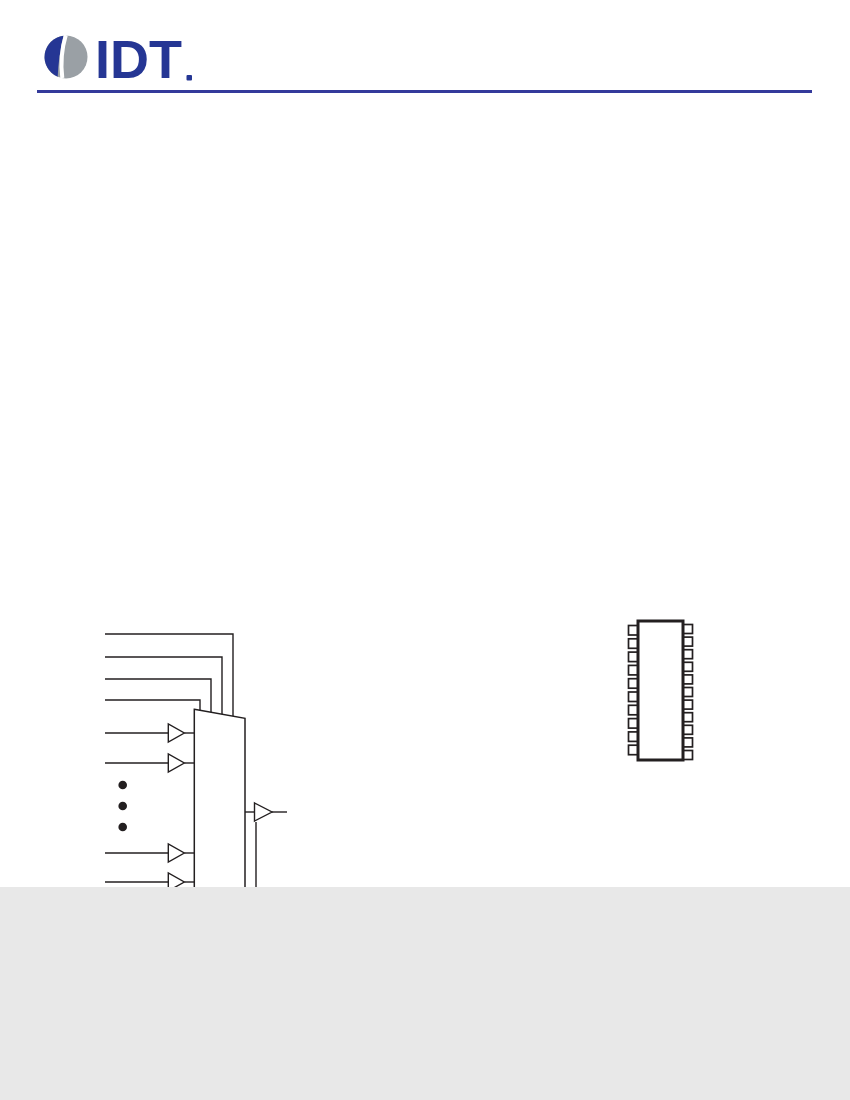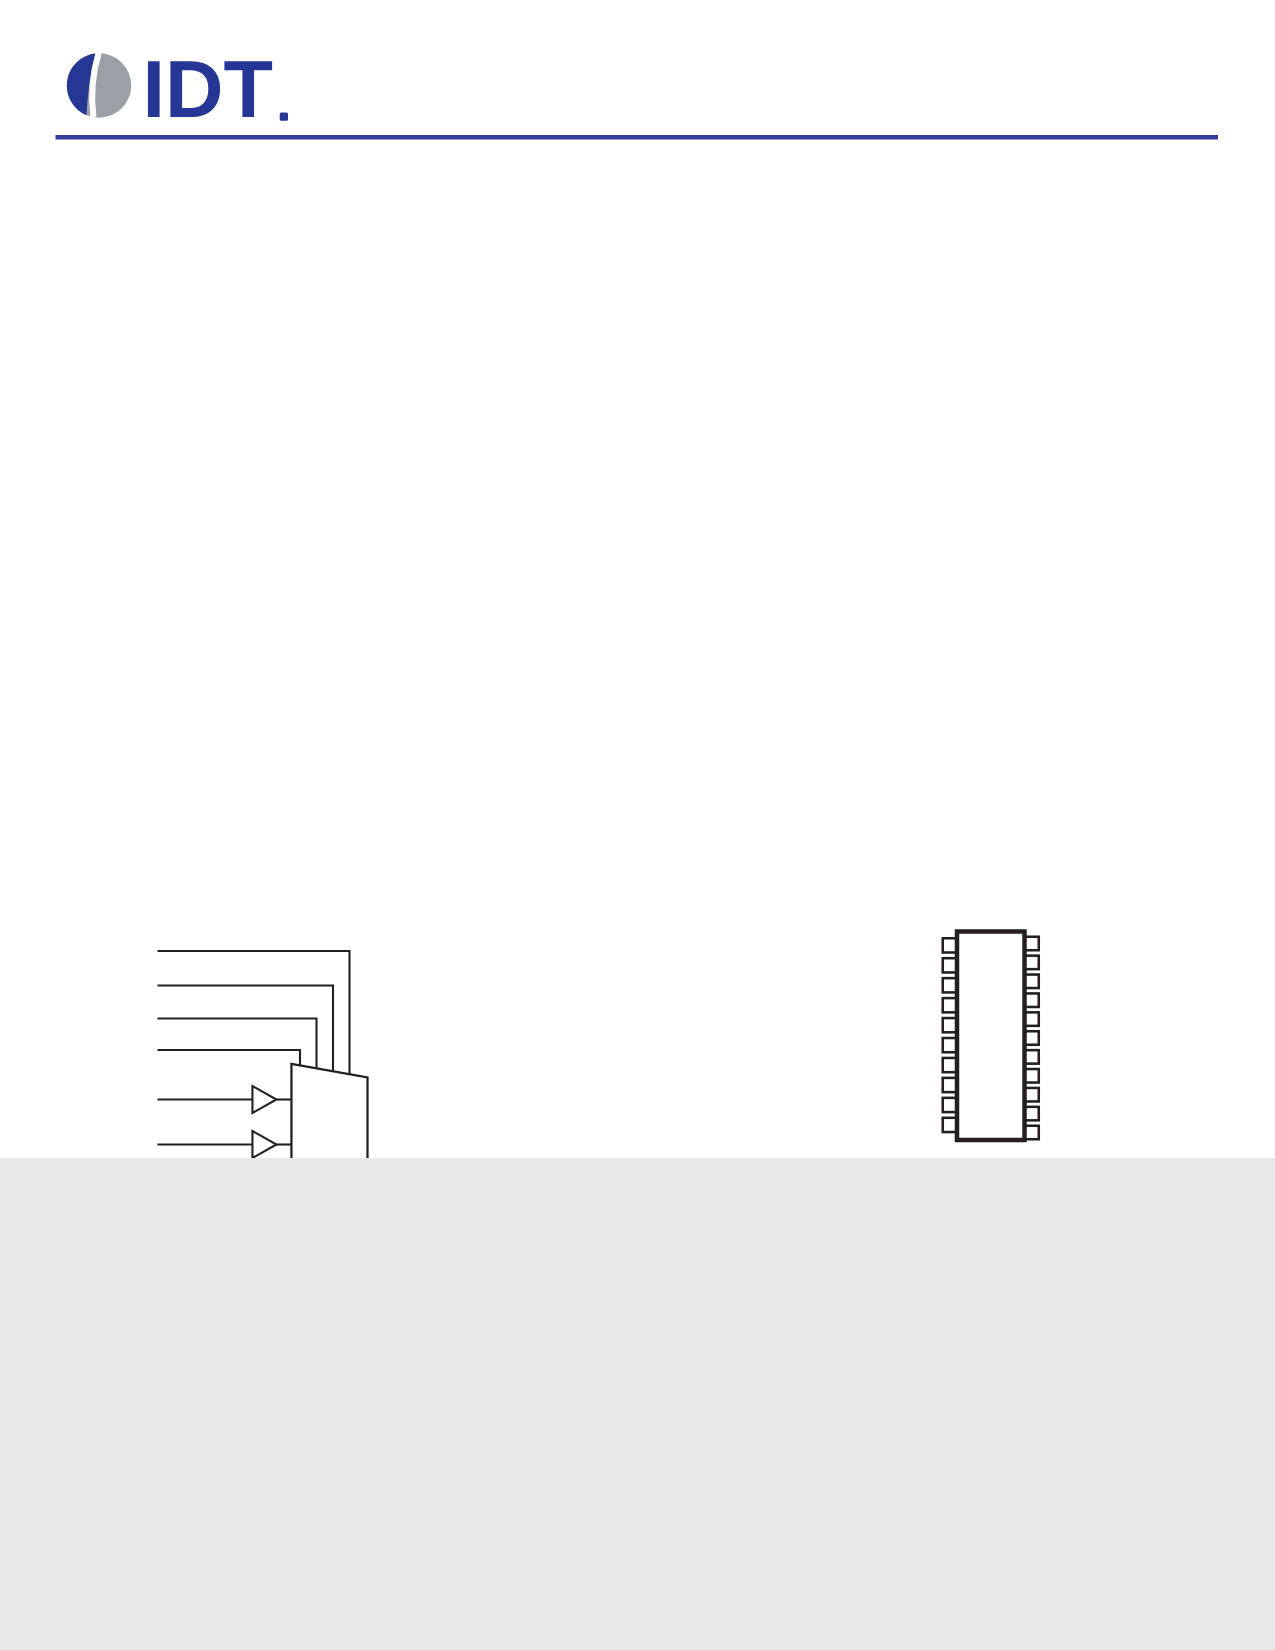--- a/index.html
+++ b/index.html
@@ -5,21 +5,21 @@
   :root{
     --brand-blue:#253694;
     --brand-gray:#9aa0a5;
     --rule-blue:#343a9b;
     --line-color:#231f20;
     --page-bg:#ffffff;
   }
   html,body{margin:0;padding:0;background:#e8e8e8;}
   .page{
     position:relative;
-    width:850px;height:772px;
+    width:850px;height:887px;
     background:var(--page-bg);
     margin:0 auto;
     font-family:"Liberation Sans", sans-serif;
     overflow:hidden;
   }
   .logo-svg{position:absolute;left:38px;top:30px;}
   .logo-text{
     fill:var(--brand-blue);
     font-family:"Liberation Sans", sans-serif;
     font-weight:bold;

